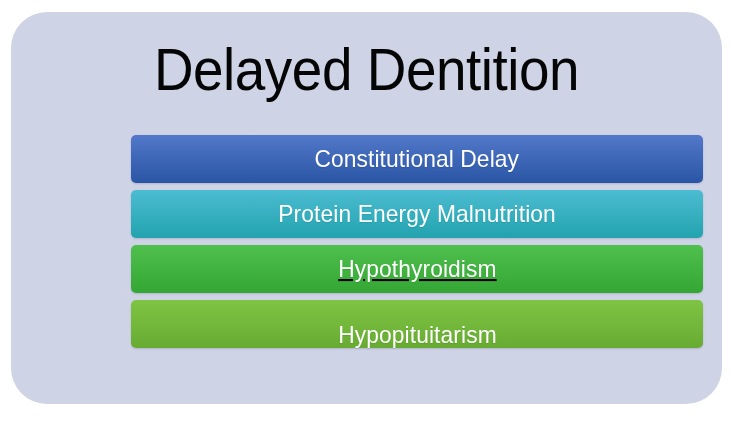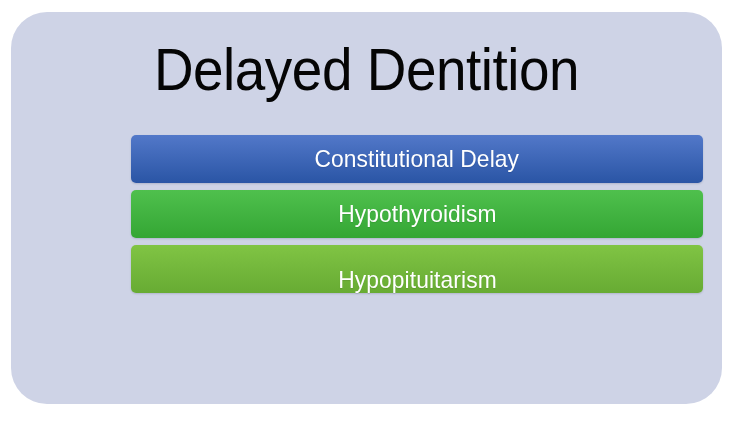--- a/index.html
+++ b/index.html
@@ -90,23 +90,26 @@
   <div id="panel" style="background: rgb(206, 211, 230);">
 
     <div id="title">Delayed Dentition</div>
 
     <div id="bars">
 
       <div class="bar" style="background: linear-gradient(rgb(82, 120, 201) 0%, rgb(42, 85, 165) 100%);">
         <span class="bar-label" style="color: rgb(255, 255, 255);">Constitutional Delay</span>
       </div>
 
+      <div class="bar" style="background: linear-gradient(rgb(76, 188, 210) 0%, rgb(34, 163, 174) 100%);">
+        <span class="bar-label" style="color: rgb(255, 255, 255);">Protein Energy Malnutrition</span>
+      </div>
 
 
-      <div class="bar" style="background: linear-gradient(rgb(79, 192, 77) 0%, rgb(52, 166, 52) 100%);">
+      <div class="bar" style="background: linear-gradient(rgb(79, 192, 77) 0%, rgb(52, 166, 52) 100%); text-decoration: underline;">
         <span class="bar-label" style="color: rgb(255, 255, 255);">Hypothyroidism</span>
       </div>
 
       <div class="bar" style="background: linear-gradient(rgb(128, 196, 68) 0%, rgb(103, 171, 51) 100%); align-items: flex-end;">
         <span class="bar-label" style="color: rgb(255, 255, 255);">Hypopituitarism</span>
       </div>
 
     </div>
   </div>
 </div>

